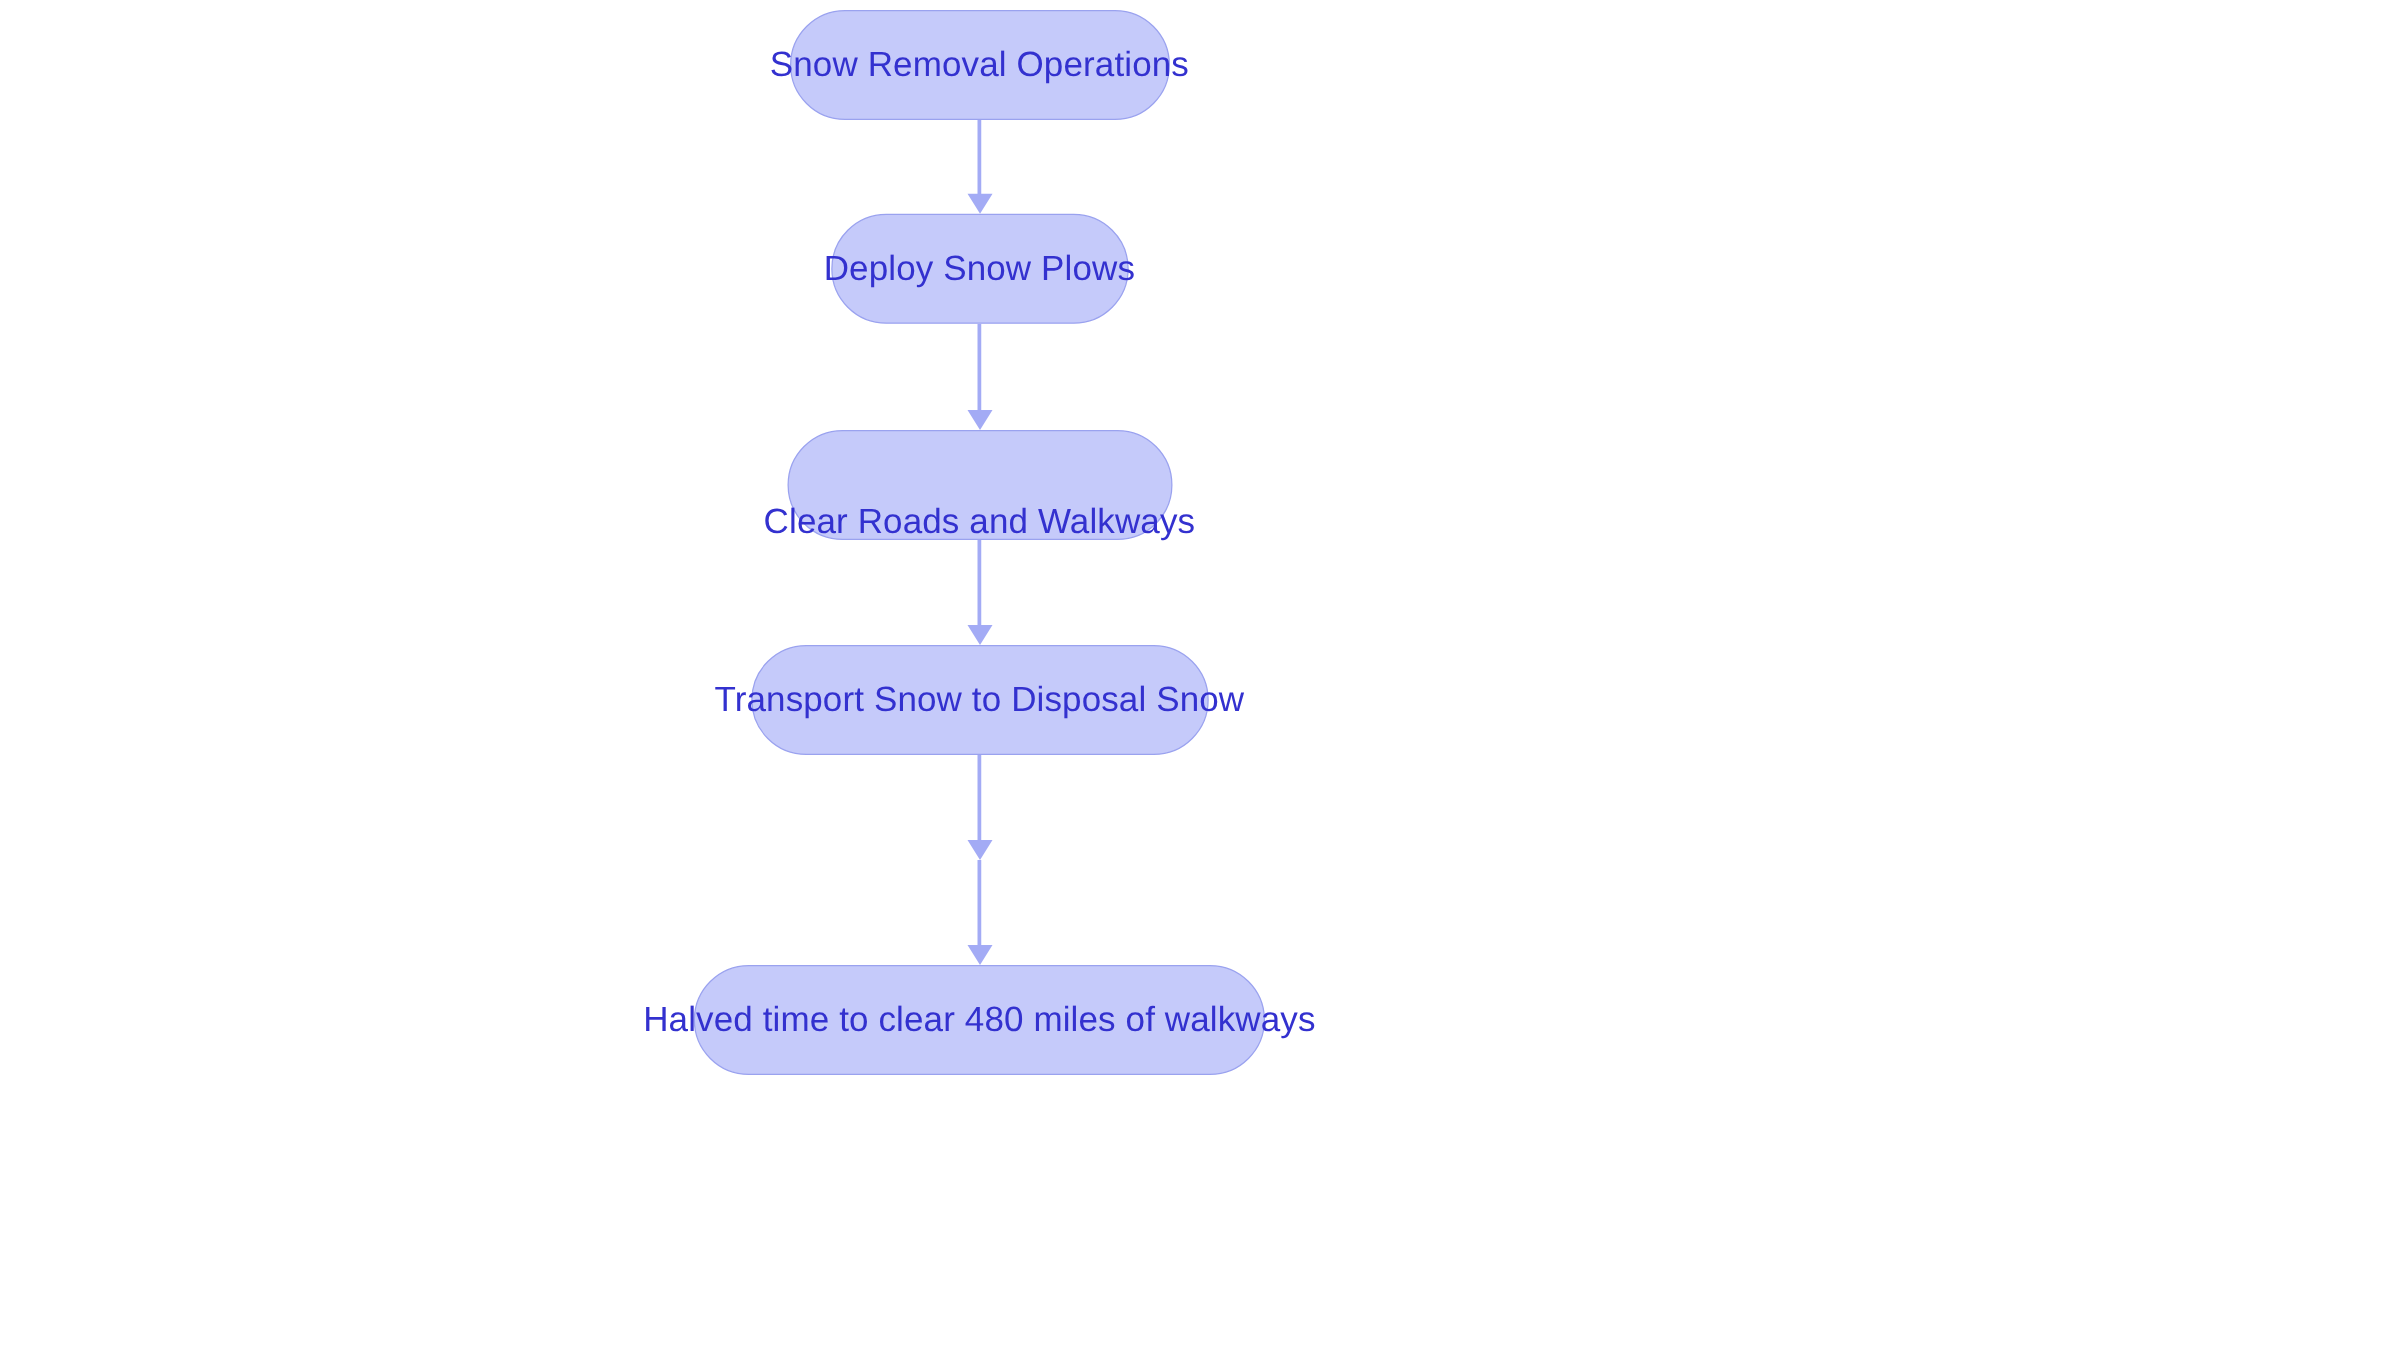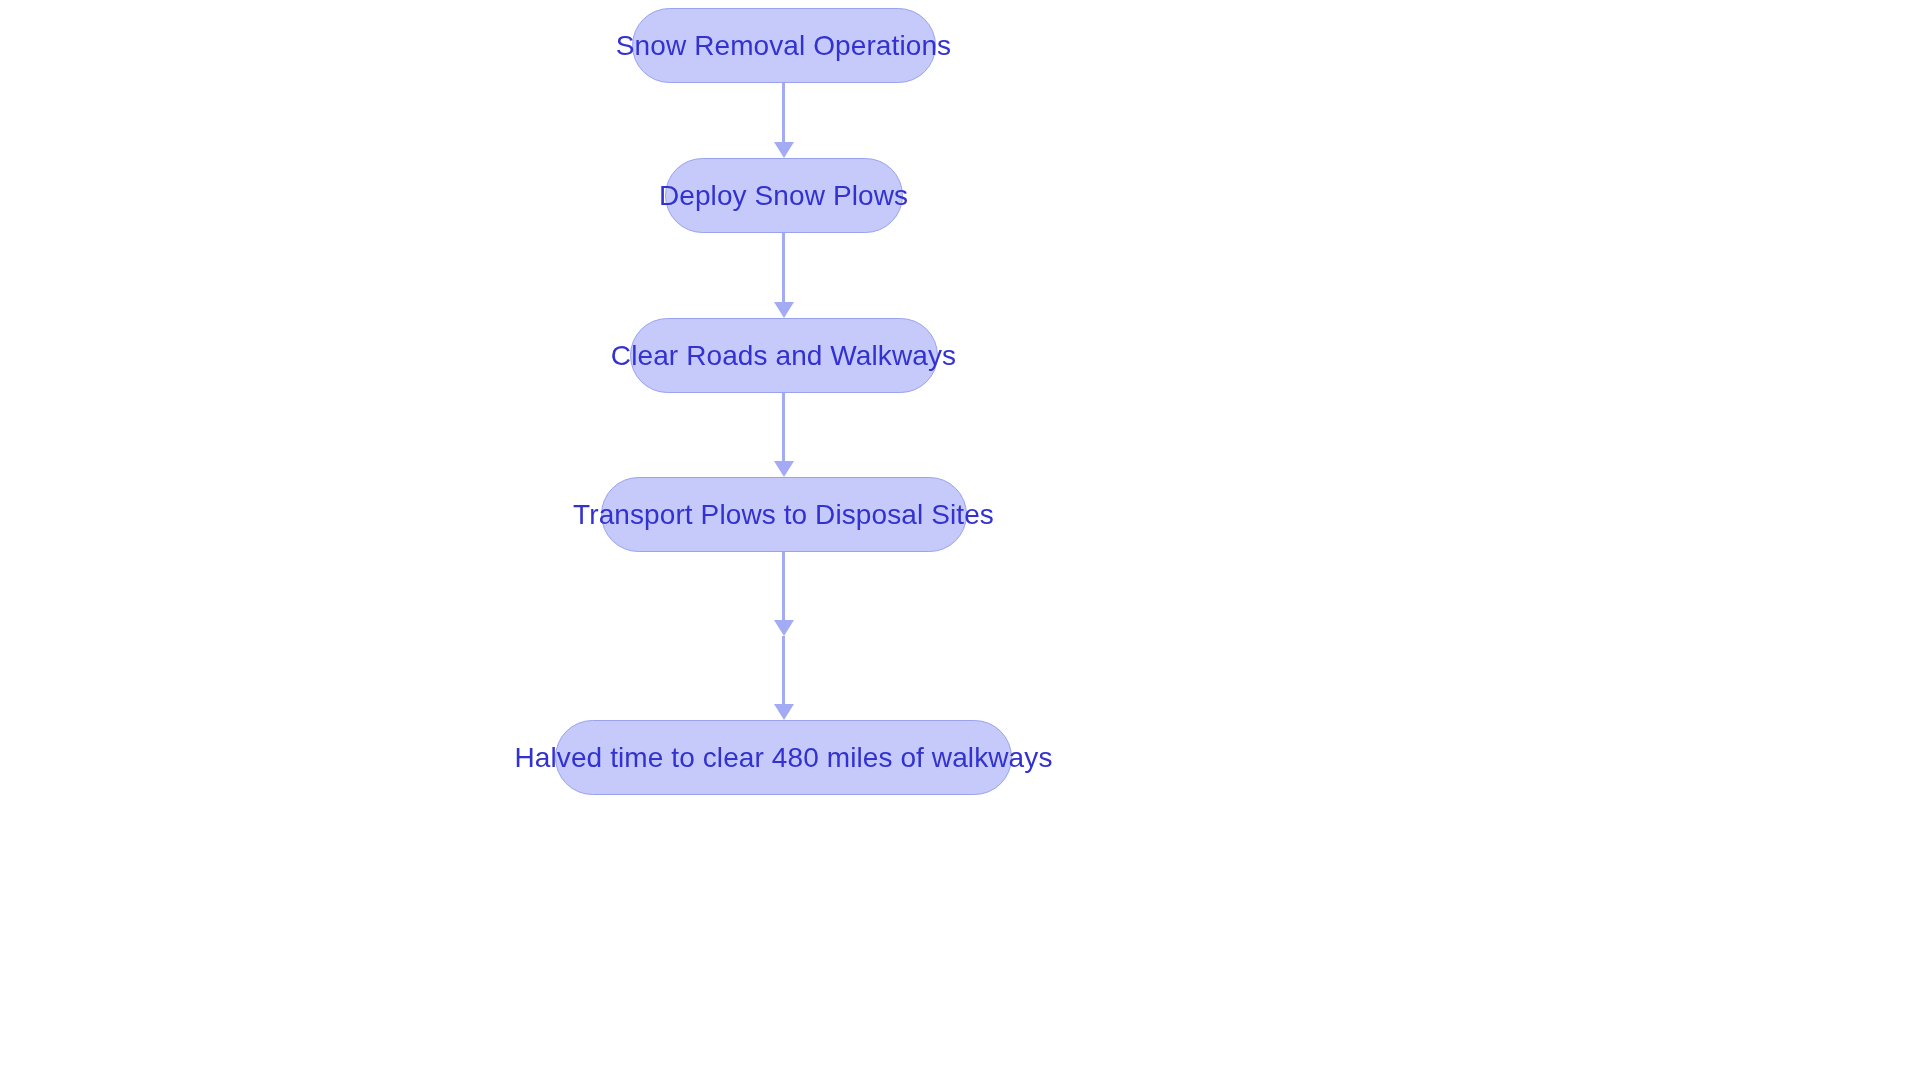--- a/index.html
+++ b/index.html
@@ -42,21 +42,21 @@
     color: #3331cf;
     font-size: 28px;
     font-weight: 400;
     letter-spacing: 0.1px;
     line-height: 1;
     display: flex;
     align-items: center;
     justify-content: center;
     white-space: nowrap;
     padding: 0 38px;
-    height: 75px;
+    height: 88px;
   }
 
   .node-label {
     display: block;
   }
 
   
   .connector {
     position: relative;
     width: 22px;
@@ -75,21 +75,21 @@
     height: 0;
     border-left: 10px solid transparent;
     border-right: 10px solid transparent;
     border-top: 16px solid #a3abf5;
     margin-top: -1px;
   }
 
   
   #node-0 { width: 304px; }
   #node-1 { width: 238px; }
-  #node-2 { width: 308px; }
+  #node-2 { width: 308px; align-items: flex-end; }
   #node-3 { width: 366px; }
   #node-4 { width: 370px; }
   #node-5 { width: 457px; }
 
   
   #conn-0 { height: 75px; }
   #conn-1 { height: 85px; }
   #conn-2 { height: 84px; }
   #conn-3 { height: 84px; }
   #conn-4 { height: 84px; }
@@ -125,21 +125,21 @@
     <div class="node" id="node-2">
       <span class="node-label">Clear Roads and Walkways</span>
     </div>
 
     <div class="connector" id="conn-2">
       <div class="connector-line"></div>
       <div class="connector-head"></div>
     </div>
 
     <div class="node" id="node-3">
-      <span class="node-label">Transport Plows to Disposal Sites</span>
+      <span class="node-label">Transport Snow to Disposal Snow</span>
     </div>
 
     <div class="connector" id="conn-3">
       <div class="connector-line"></div>
       <div class="connector-head"></div>
     </div>
 
 
     <div class="connector" id="conn-4">
       <div class="connector-line"></div>

